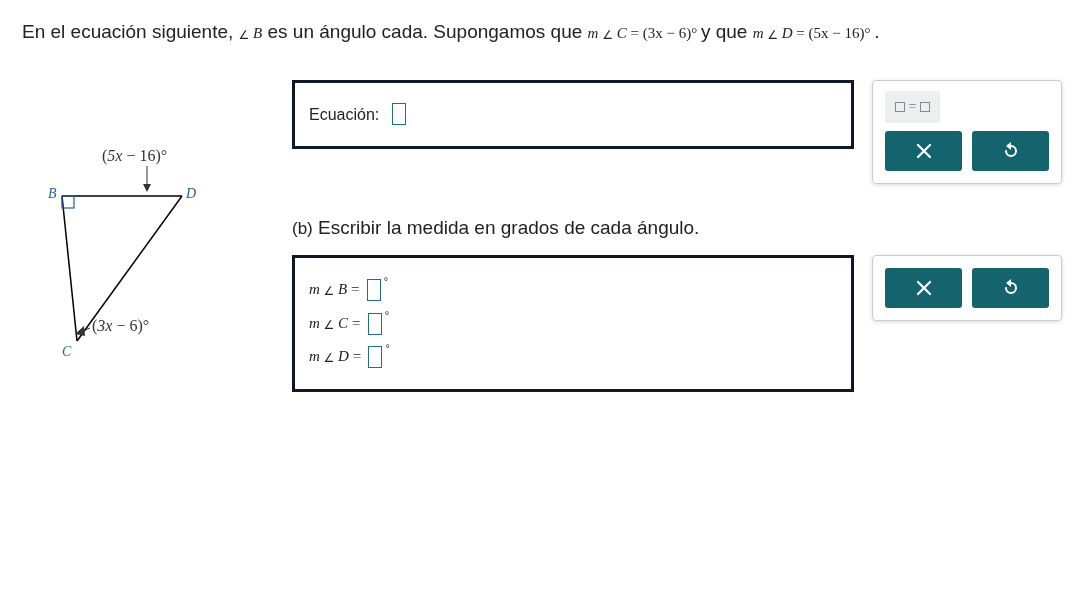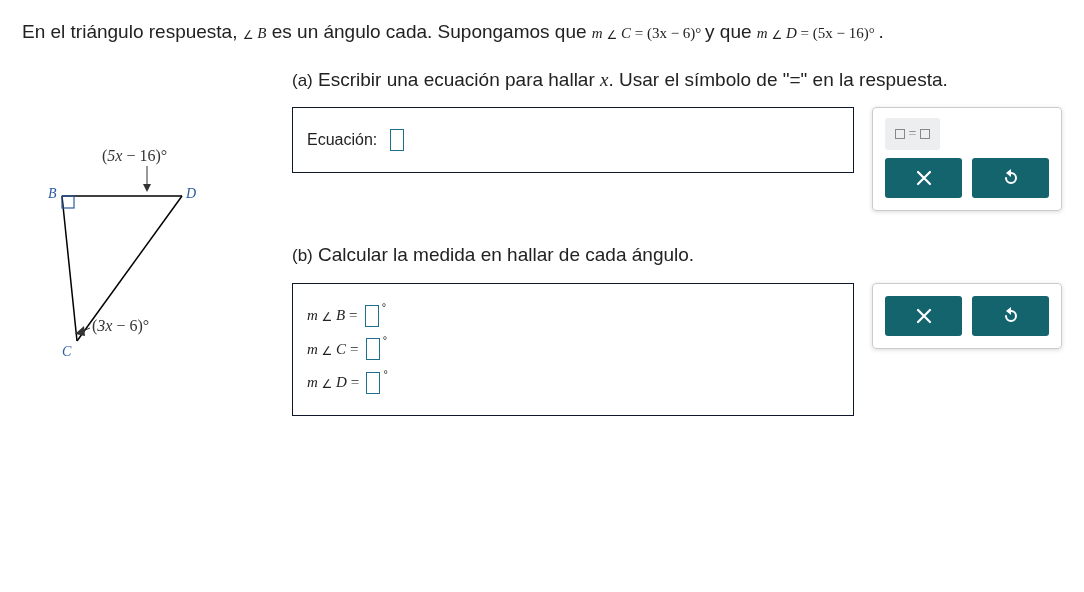--- a/index.html
+++ b/index.html
@@ -16,21 +16,21 @@
   .math .up { font-style: normal; }
   .small { font-size: 15px; }
   .angle-sym { font-style: normal; font-size: 0.8em; position: relative; top: 1px; }
   .layout { display: flex; gap: 30px; }
   .left-col { width: 240px; padding-top: 60px; flex-shrink: 0; }
   .right-col { flex: 1; }
   .section { margin-bottom: 30px; }
   .part-label { font-size: 17px; }
   .answer-row { display: flex; gap: 18px; align-items: flex-start; margin-top: 14px; }
   .answer-box {
-    border: 1px solid #0f172a;
+    border: 3px solid #0f172a;
     padding: 12px 14px;
     flex: 1;
   }
   .answer-box .line { margin: 6px 0; display: flex; align-items: center; }
   .inp {
     display: inline-block;
     width: 14px;
     height: 22px;
     border: 1px solid #1e6e8c;
     background: #fff;
@@ -77,21 +77,21 @@
   }
   svg.tri { overflow: visible; }
   .tlabel { font-family: 'Times New Roman', serif; font-style: italic; font-size: 14px; fill: #2a5aa0; }
   .expr { font-family: 'Times New Roman', serif; font-size: 16px; fill: #333; }
   .nowrap { white-space: nowrap; }
 </style>
 </head>
 <body>
 
 <div class="prompt">
-  <span>En el triángulo respuesta, </span>
+  <span>En el ecuación siguiente, </span>
   <span class="math small nowrap"><span class="angle-sym">∠</span> <span>B</span></span>
   <span> es un ángulo cada. Supongamos que </span>
   <span class="math small nowrap">
     <span>m</span> <span class="angle-sym">∠</span> <span>C</span> <span class="up">=</span> <span class="up">(3x − 6)°</span>
   </span>
   <span> y que </span>
   <span class="math small nowrap">
     <span>m</span> <span class="angle-sym">∠</span> <span>D</span> <span class="up">=</span> <span class="up">(5x − 16)°</span>
   </span><span>.</span>
 </div>
@@ -116,24 +116,20 @@
 
       <text x="70" y="205" class="expr"><tspan font-style="normal">(</tspan><tspan font-style="italic">3x</tspan><tspan font-style="normal"> − 6)°</tspan></text>
       <line x1="68" y1="202" x2="56" y2="207" stroke="#333" stroke-width="1"></line>
       <polygon points="53,208 62,200 63,210" fill="#333"></polygon>
     </svg>
   </div>
 
   <div class="right-col">
 
     <div class="section">
-      <div>
-        <span class="part-label">(a)</span>
-        <span>Escribir una ecuación para hallar </span><span class="math">x</span><span>. Usar el símbolo de "</span><span>=</span><span>" en la respuesta.</span>
-      </div>
       <div class="answer-row">
         <div class="answer-box">
           <div class="line">
             <span style="font-size:16px">Ecuación:</span>
             &nbsp;&nbsp;
             <span class="inp"></span>
           </div>
         </div>
         <div class="tool-panel">
           <div>
@@ -154,21 +150,21 @@
               </svg>
             </button>
           </div>
         </div>
       </div>
     </div>
 
     <div class="section">
       <div>
         <span class="part-label">(b)</span>
-        <span>Calcular la medida en hallar de cada ángulo.</span>
+        <span>Escribir la medida en grados de cada ángulo.</span>
       </div>
       <div class="answer-row">
         <div class="answer-box">
           <div class="line">
             <span class="math small"><span>m</span> <span class="angle-sym">∠</span> <span>B</span> <span class="up">=</span></span>
             &nbsp;<span class="inp"></span><span class="deg-sup">°</span>
           </div>
           <div class="line">
             <span class="math small"><span>m</span> <span class="angle-sym">∠</span> <span>C</span> <span class="up">=</span></span>
             &nbsp;<span class="inp"></span><span class="deg-sup">°</span>

